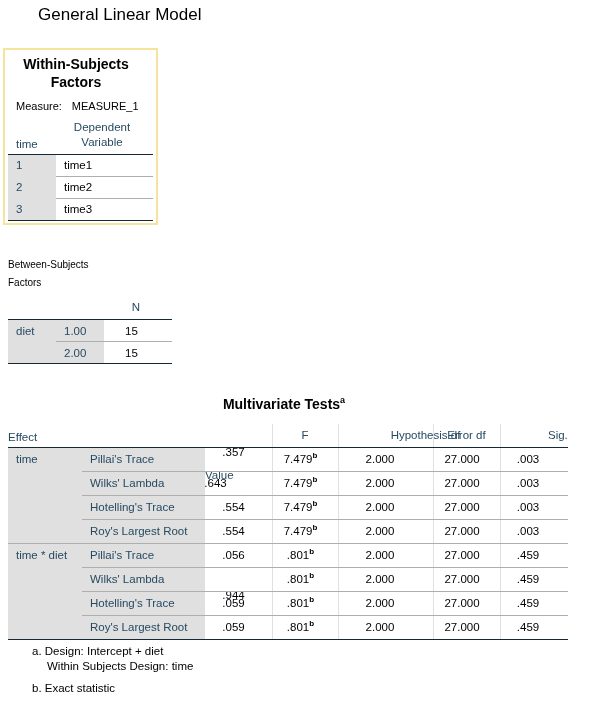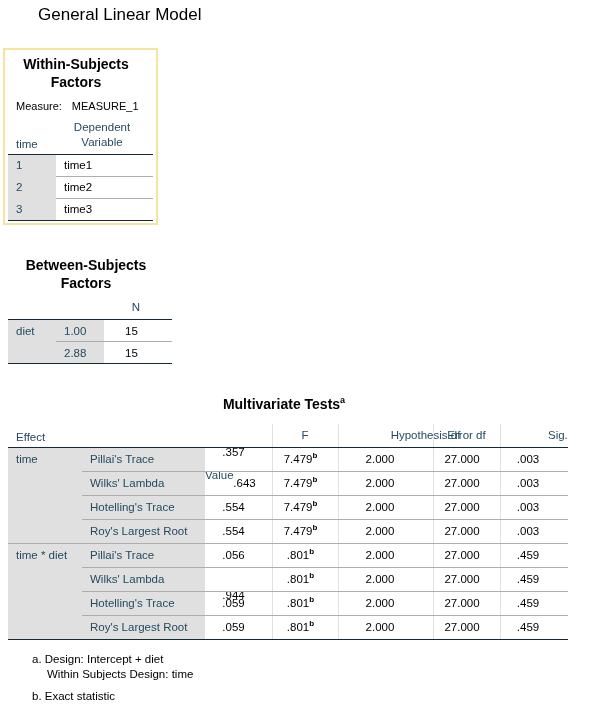--- a/index.html
+++ b/index.html
@@ -29,28 +29,28 @@
   .cell { position: absolute; font-size: 11.5px; white-space: nowrap; }
   .grey { background: #e0e0e0; position: absolute; }
   .hline { position: absolute; height: 1px; background: #aeaeae; }
   .hline.dark { background: #152935; }
   .vline { position: absolute; width: 1px; background: #e0e0e0; }
   .lbl { color: #264a60; }
   .num { color: #010205; text-align: center; }
   sup { font-size: 8px; font-weight: bold; vertical-align: 5px; line-height: 0; }
   .bs-title {
     position: absolute; left: 8px; top: 256px; width: 156px;
-    text-align: center; font-size: 14px; font-weight: bold; line-height: 18px;
+    text-align: left; font-size: 10px; font-weight: normal; line-height: 18px;
   }
   .mv-title {
     position: absolute; left: 0; top: 396px; width: 568px; text-align: center;
     font-size: 14px; font-weight: bold;
   }
   .mv-title sup { font-size: 9px; vertical-align: 6px; }
-  .foot { position: absolute; font-size: 11.5px; color: #000; white-space: nowrap; margin-top: 8px; }
+  .foot { position: absolute; font-size: 11.5px; color: #000; white-space: nowrap; }
 </style>
 </head>
 <body>
 
 <div class="page-title">General Linear Model</div>
 
 <div>
   <div class="sel-box"></div>
   <div class="ws-title">
     <div>Within-Subjects</div>
@@ -83,34 +83,34 @@
     <div>Between-Subjects</div>
     <div>Factors</div>
   </div>
   <div class="cell hdr-text" style="left:104px;top:301px;width:64px;text-align:center;">N</div>
   <div class="hline dark" style="left:8px;top:319px;width:164px;"></div>
   <div class="grey" style="left:8px;top:320px;width:96px;height:43px;"></div>
   <div class="cell lbl" style="left:16px;top:325px;">diet</div>
   <div class="cell lbl" style="left:64px;top:325px;">1.00</div>
   <div class="cell num" style="left:104px;top:325px;width:55px;">15</div>
   <div class="hline" style="left:56px;top:341px;width:116px;"></div>
-  <div class="cell lbl" style="left:64px;top:347px;">2.88</div>
+  <div class="cell lbl" style="left:64px;top:347px;">2.00</div>
   <div class="cell num" style="left:104px;top:347px;width:55px;">15</div>
   <div class="hline dark" style="left:8px;top:363px;width:164px;"></div>
 </div>
 
 <div>
   <div class="mv-title"><span>Multivariate Tests</span><sup>a</sup></div>
 
   <div class="vline" style="left:272px;top:424px;height:216px;"></div>
   <div class="vline" style="left:338px;top:424px;height:216px;"></div>
   <div class="vline" style="left:433px;top:424px;height:216px;"></div>
   <div class="vline" style="left:500px;top:424px;height:216px;"></div>
 
-  <div class="cell hdr-text" style="left:16px;top:431px;">Effect</div>
+  <div class="cell hdr-text" style="left:8px;top:431px;">Effect</div>
   <div class="cell hdr-text" style="left:205px;top:429px;width:67px;text-align:left;margin-top:40px;">Value</div>
   <div class="cell hdr-text" style="left:272px;top:429px;width:66px;text-align:center;">F</div>
   <div class="cell hdr-text" style="left:338px;top:429px;width:95px;text-align:center;padding-left:40px;">Hypothesis df</div>
   <div class="cell hdr-text" style="left:433px;top:429px;width:67px;text-align:center;">Error df</div>
   <div class="cell hdr-text" style="left:500px;top:429px;width:68px;padding-left:48px;">Sig.</div>
 
   <div class="hline dark" style="left:8px;top:447px;width:560px;"></div>
   <div class="grey" style="left:8px;top:448px;width:197px;height:191px;"></div>
 
   <div class="cell lbl" style="left:16px;top:453px;">time</div>
@@ -120,21 +120,21 @@
     <div class="cell num" style="left:205px;top:446px;width:57px;">.357</div>
     <div class="cell num" style="left:272px;top:453px;width:57px;"><span>7.479</span><sup>b</sup></div>
     <div class="cell num" style="left:338px;top:453px;width:84px;">2.000</div>
     <div class="cell num" style="left:433px;top:453px;width:58px;">27.000</div>
     <div class="cell num" style="left:500px;top:453px;width:56px;">.003</div>
   </div>
   <div class="hline" style="left:82px;top:471px;width:486px;"></div>
 
   <div>
     <div class="cell lbl" style="left:90px;top:477px;">Wilks' Lambda</div>
-    <div class="cell num" style="left:216px;top:477px;width:57px;">.643</div>
+    <div class="cell num" style="left:187px;top:477px;width:57px;">.643</div>
     <div class="cell num" style="left:272px;top:477px;width:57px;"><span>7.479</span><sup>b</sup></div>
     <div class="cell num" style="left:338px;top:477px;width:84px;">2.000</div>
     <div class="cell num" style="left:433px;top:477px;width:58px;">27.000</div>
     <div class="cell num" style="left:500px;top:477px;width:56px;">.003</div>
   </div>
   <div class="hline" style="left:82px;top:495px;width:486px;"></div>
 
   <div>
     <div class="cell lbl" style="left:90px;top:501px;">Hotelling's Trace</div>
     <div class="cell num" style="left:205px;top:501px;width:57px;">.554</div>

